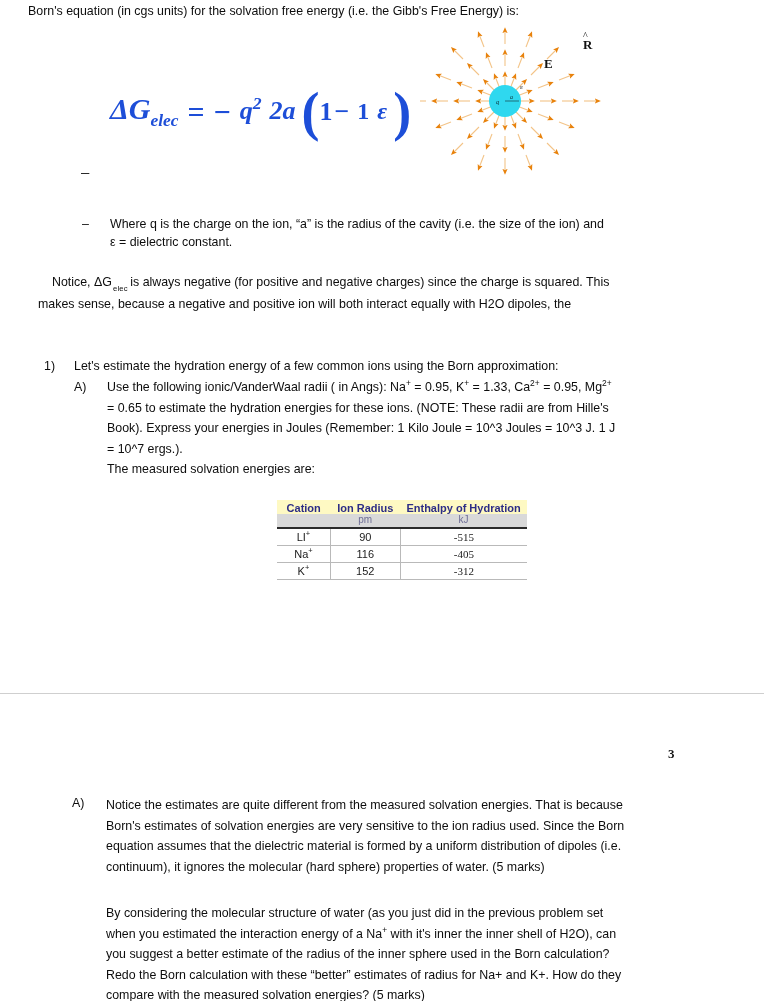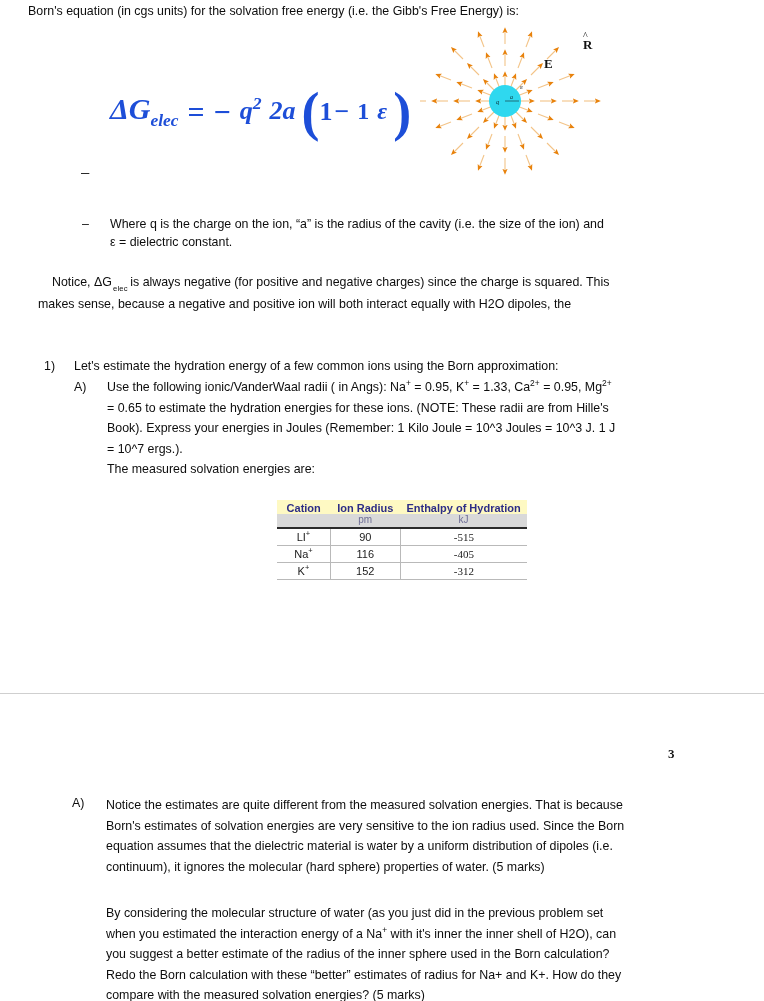--- a/index.html
+++ b/index.html
@@ -401,21 +401,21 @@
     </table>
   </div>
 
   <div class="abs page-rule"></div>
   <div class="abs page-number">3</div>
 
   <div class="abs block-a2 body-text">
     <span class="mk">A)</span>
     <span class="txt">Notice the estimates are quite different from the measured solvation energies.  That is because</span>
     <span class="txt">Born's estimates of solvation energies are very sensitive to the ion radius used.  Since the Born</span>
-    <span class="txt">equation assumes that the dielectric material is water by a uniform distribution of dipoles (i.e.</span>
+    <span class="txt">equation assumes that the dielectric material is formed by a uniform distribution of dipoles (i.e.</span>
     <span class="txt">continuum), it ignores the molecular (hard sphere) properties of water. (5 marks)</span>
   </div>
 
   <div class="abs block-final body-text">
     <div>By considering the molecular structure of water (as you just did in the previous problem set</div>
     <div><span>when you estimated the interaction energy of a Na</span><span class="sup">+</span><span> with it's inner the inner shell of H2O), can</span></div>
     <div>you suggest a better estimate of the radius of the inner sphere used in the Born calculation?</div>
     <div>Redo the Born calculation with these “better” estimates of radius for Na+ and K+.  How do they</div>
     <div>compare with the measured solvation energies?  (5 marks)</div>
   </div>

